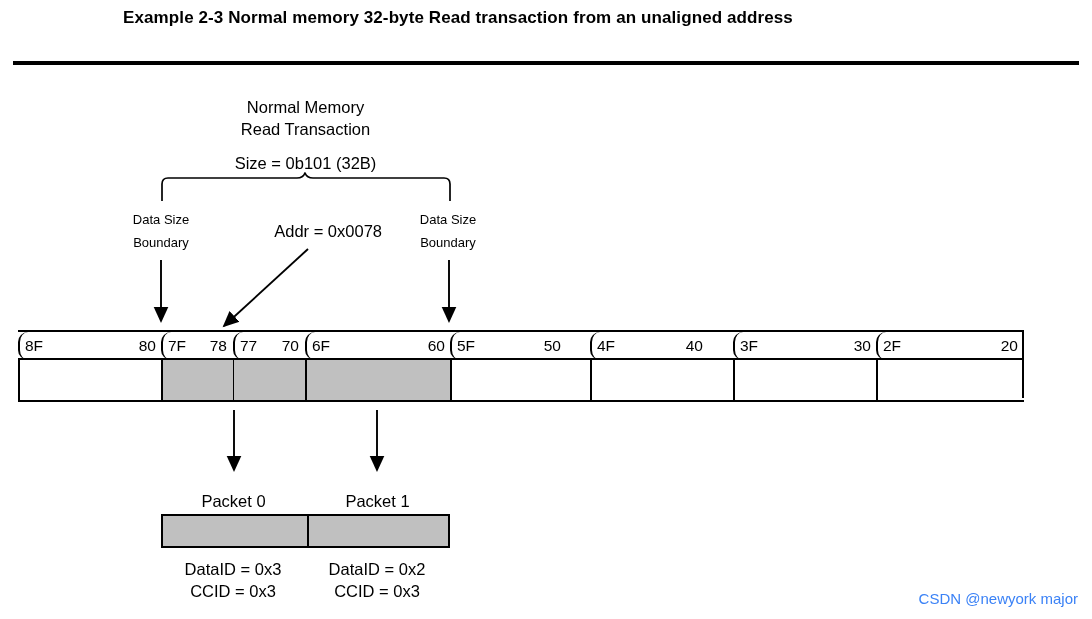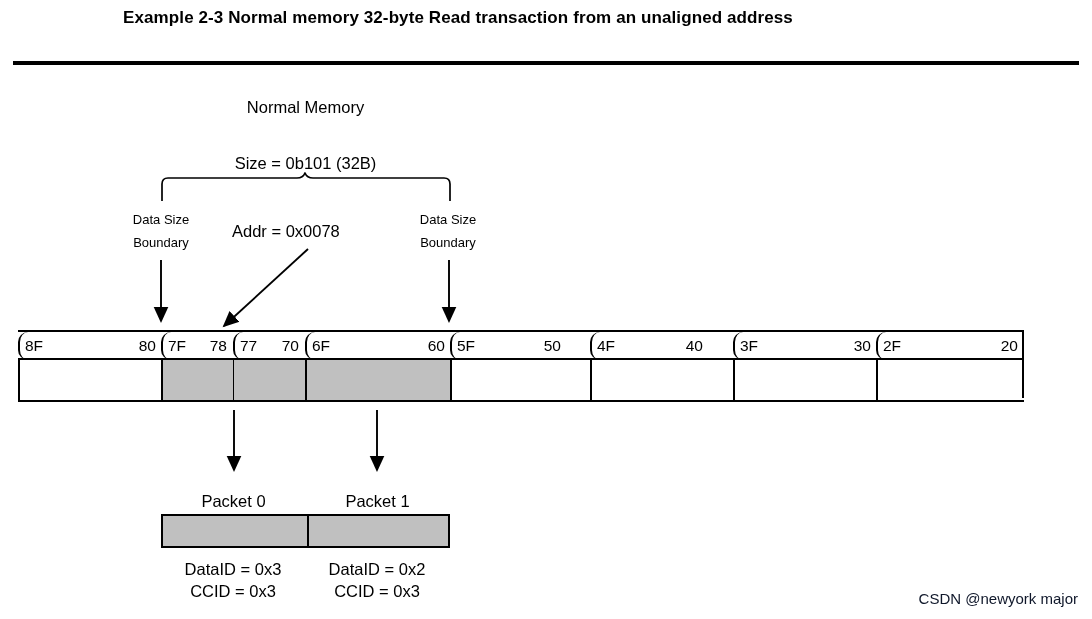--- a/index.html
+++ b/index.html
@@ -28,21 +28,21 @@
   
   #brace{position:absolute;left:155px;top:172px;}
 
   
   .boundary-label{
     position:absolute;font-size:13px;line-height:23px;text-align:center;width:150px;
   }
   #bound-left{left:86px;top:208px;}
   #bound-right{left:373px;top:208px;}
   #addr-label{
-    position:absolute;left:232px;top:220px;width:150px;text-align:left;
+    position:absolute;left:232px;top:220px;width:150px;text-align:right;
     font-size:16.5px;line-height:23px;
   }
 
   
   #arrows{position:absolute;left:0;top:0;width:1092px;height:619px;pointer-events:none;}
 
   
   #memmap{position:absolute;left:18px;top:330px;width:1006px;height:68px;}
   #mem-label-row{
     position:absolute;left:0;top:0;width:1006px;height:28px;
@@ -82,31 +82,32 @@
   .packet-meta{
     position:absolute;top:558px;width:150px;text-align:center;
     font-size:16.5px;line-height:22px;
   }
   #pkt0-meta{left:158px;}
   #pkt1-meta{left:302px;}
 
   
   #watermark{
     position:absolute;right:14px;bottom:12px;
-    font-size:15px;color:#0f172a;margin-top:20px;
+    font-size:15px;color:#3b82f6;margin-top:20px;
   }
 </style>
 </head>
 <body>
 
 <div id="title">Example 2-3 Normal memory 32-byte Read transaction from an unaligned address</div>
 <div id="title-rule"></div>
 
 <div id="txn-caption">
   <div>Normal Memory</div>
+  <div>Read Transaction</div>
 </div>
 <div id="txn-size">Size = 0b101 (32B)</div>
 
 <div id="brace">
   <svg width="302" height="30" viewBox="0 0 302 30" fill="none" aria-hidden="true">
     <path d="M7 29 L7 12 Q7 6 13 6 L142 6 Q148 6 150 1 Q152 6 158 6 L289 6 Q295 6 295 12 L295 29" stroke="#000" stroke-width="1.7" fill="none" stroke-linecap="butt" stroke-linejoin="round"></path>
   </svg>
 </div>
 
 <div class="boundary-label" id="bound-left">

